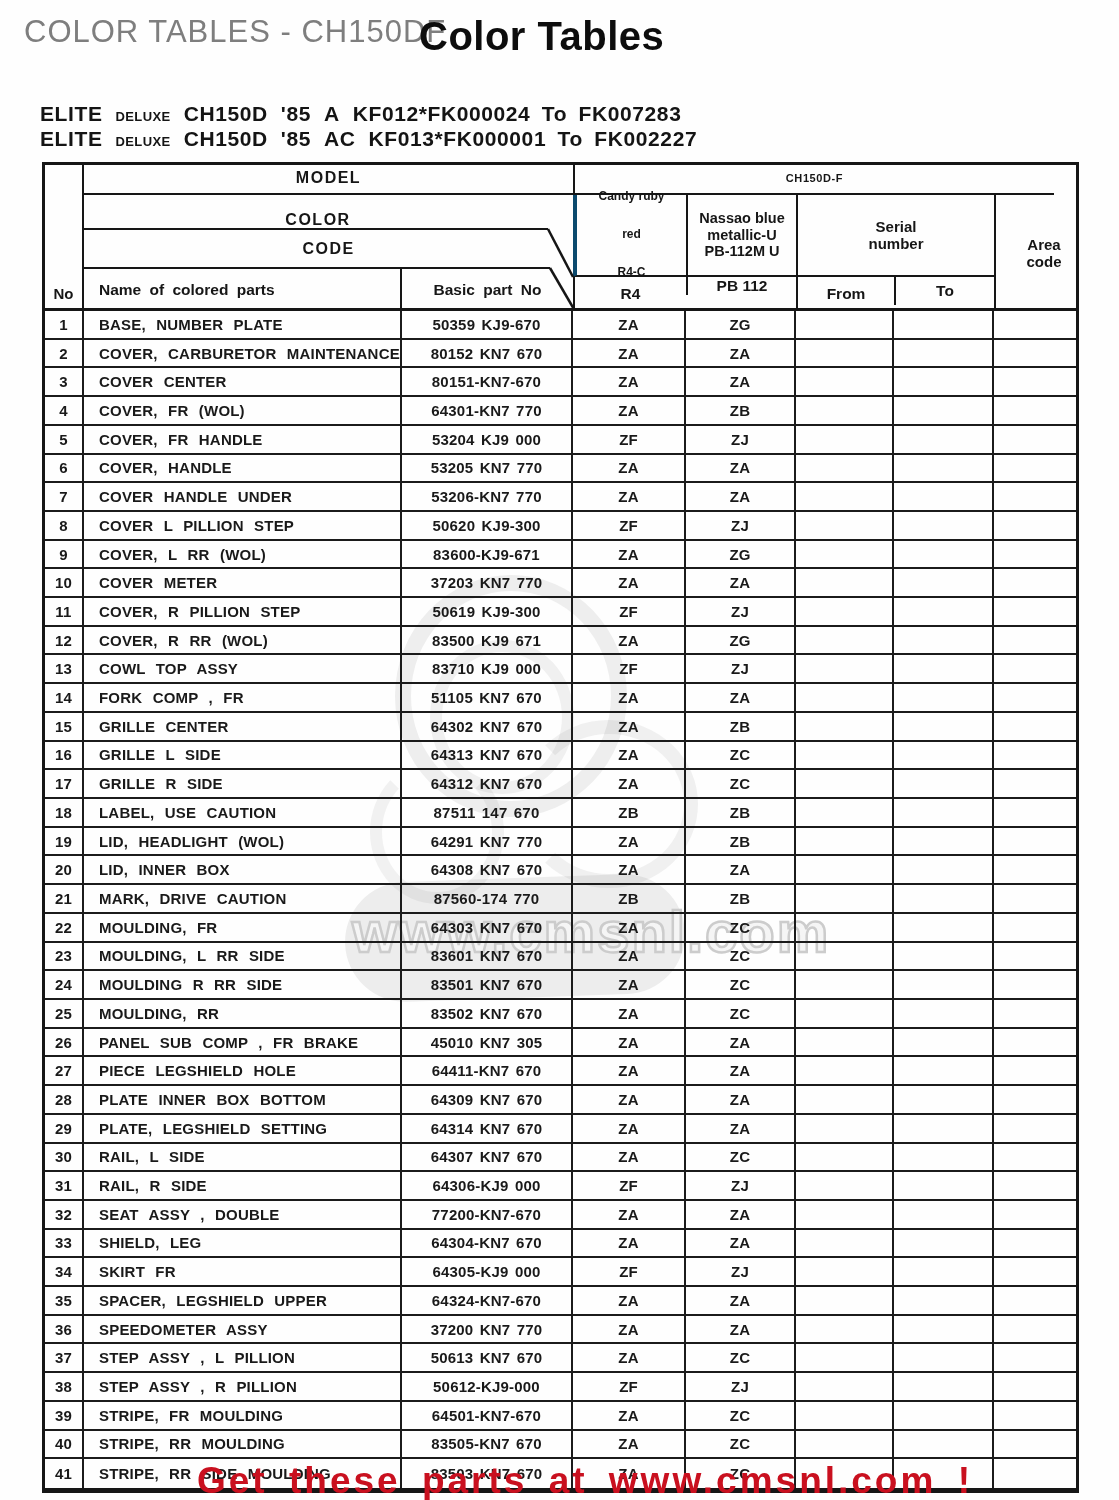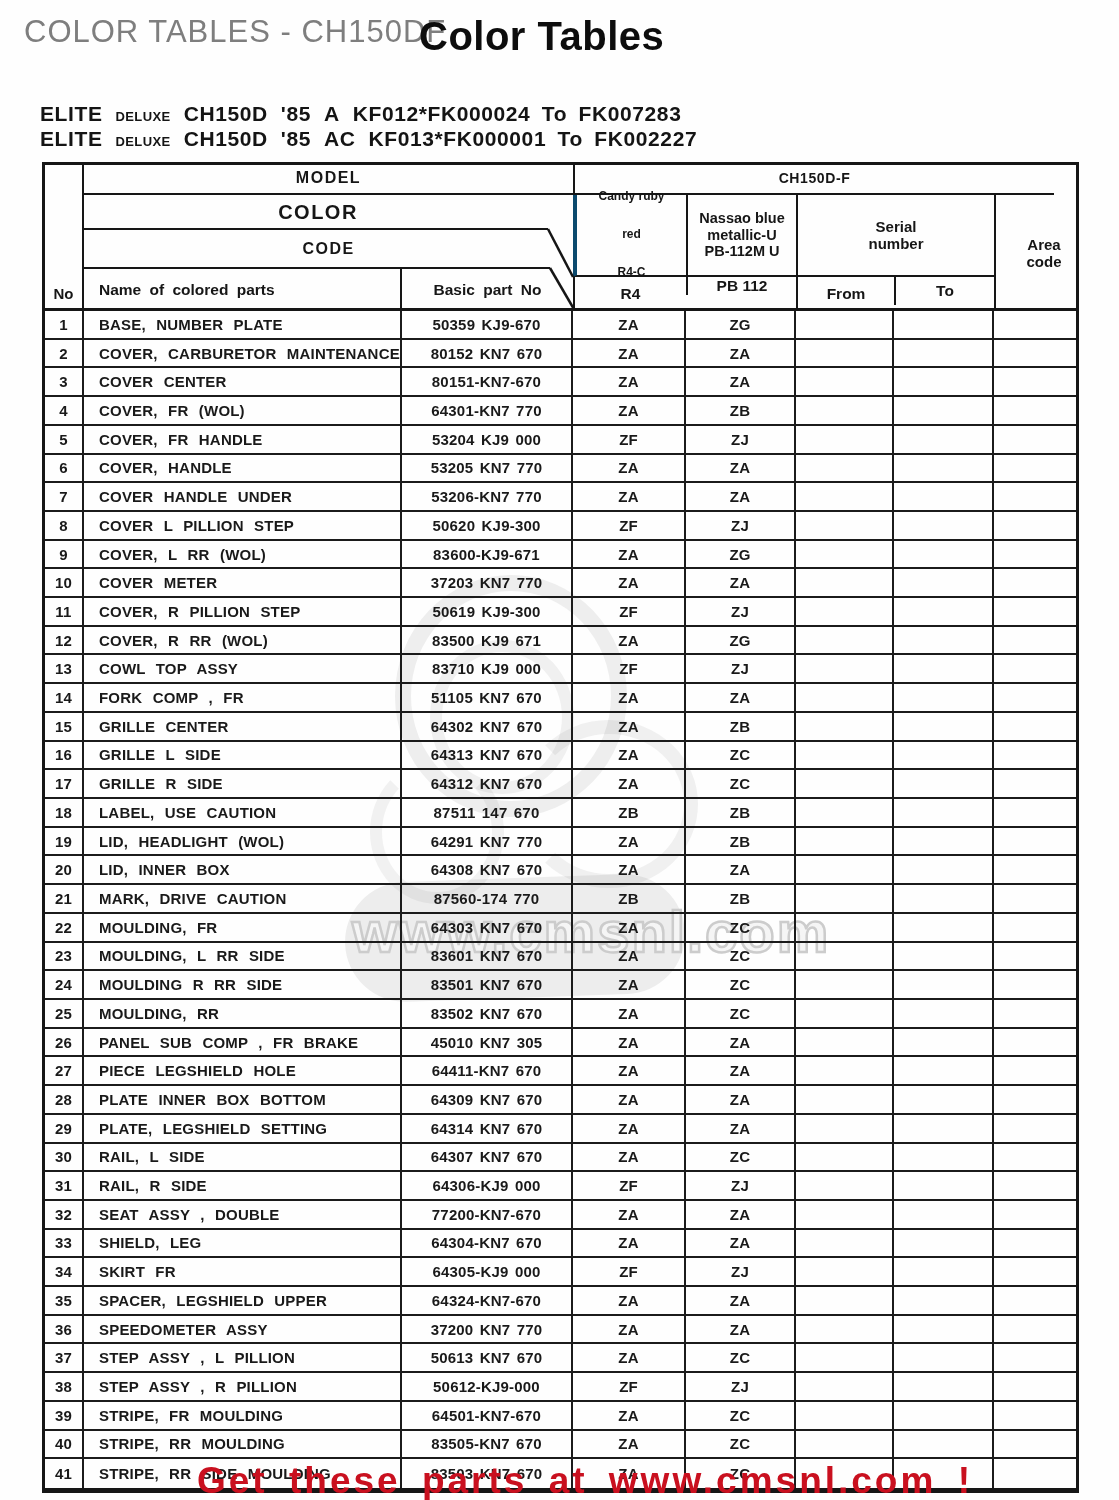--- a/index.html
+++ b/index.html
@@ -26,22 +26,22 @@
   .wm-text{left:352px;top:898px;font-size:58px;font-weight:800;letter-spacing:2px;
     color:#f5f5f5;-webkit-text-stroke:2.5px #cccccc;white-space:nowrap;}
   
   .tbl{position:absolute;left:45px;top:164px;width:1031px;height:1324px;z-index:1;}
   .outline{position:absolute;left:-3px;top:-2px;right:-3px;bottom:-5px;
     border:3px solid #161616;border-bottom-width:5px;pointer-events:none;}
   .hcell{position:absolute;box-sizing:border-box;display:flex;align-items:center;justify-content:center;
     font-weight:bold;color:#161616;text-align:center;line-height:1.15;}
   .h-no{left:0;top:0;width:39px;height:147px;border-right:2px solid #161616;align-items:flex-end;padding-bottom:9px;font-size:15px;}
   .h-model{left:39px;top:0;width:489px;height:31px;border-bottom:2px solid #161616;font-size:16px;letter-spacing:1.5px;}
-  .h-ch{left:528px;top:0;width:481px;height:31px;border-bottom:2px solid #161616;border-left:2px solid #161616;font-size:14px;letter-spacing:0.6px;}
-  .h-color{left:39px;top:31px;width:468px;height:35px;font-size:20px;letter-spacing:1.5px;}
+  .h-ch{left:528px;top:0;width:481px;height:31px;border-bottom:2px solid #161616;border-left:2px solid #161616;font-size:11px;letter-spacing:0.6px;}
+  .h-color{left:39px;top:39px;width:468px;height:35px;font-size:16px;letter-spacing:1.5px;}
   .h-code{left:39px;top:66px;width:489px;height:39px;font-size:16px;letter-spacing:1.5px;}
   .h-name{left:39px;top:105px;width:318px;height:42px;border-right:2px solid #161616;justify-content:flex-start;padding-left:15px;font-size:15.5px;word-spacing:4px;}
   .h-basic{left:357px;top:105px;width:171px;height:42px;font-size:15.5px;word-spacing:4px;}
   .h-candy{left:528px;top:31px;width:113px;height:82px;border-left:4px solid #0c4a6e;border-bottom:2px solid #161616;flex-direction:column;font-size:12px;gap:24px;}
   .h-nassao{left:641px;top:31px;width:110px;height:82px;border-left:2px solid #161616;border-bottom:2px solid #161616;flex-direction:column;font-size:14.5px;}
   .h-serial{left:751px;top:31px;width:198px;height:82px;border-left:2px solid #161616;border-bottom:2px solid #161616;flex-direction:column;font-size:15px;}
   .h-area{left:949px;top:31px;width:82px;height:116px;border-left:2px solid #161616;flex-direction:column;font-size:15px;padding-left:16px;}
   .h-r4{left:528px;top:113px;width:113px;height:34px;border-left:2px solid #161616;font-size:15.5px;}
   .h-pb{left:641px;top:113px;width:110px;height:18px;border-left:2px solid #161616;font-size:15.5px;}
   .h-from{left:751px;top:113px;width:98px;height:34px;border-left:2px solid #161616;font-size:15.5px;}

